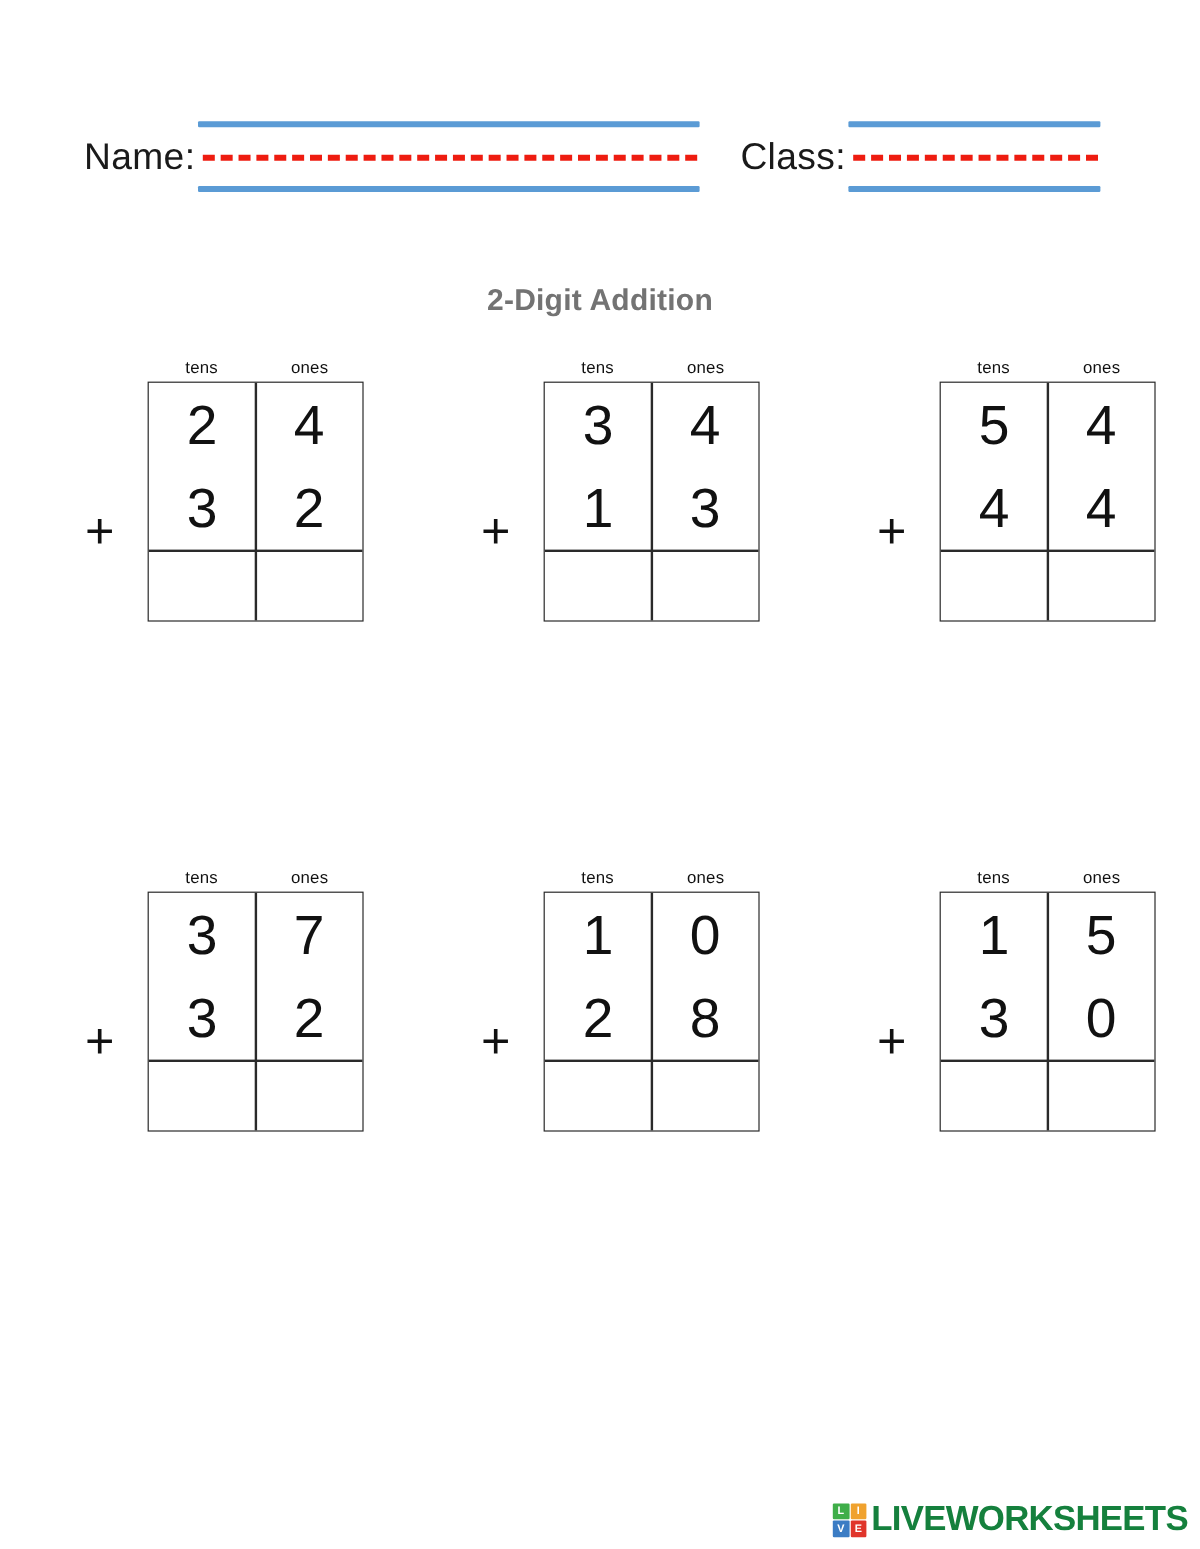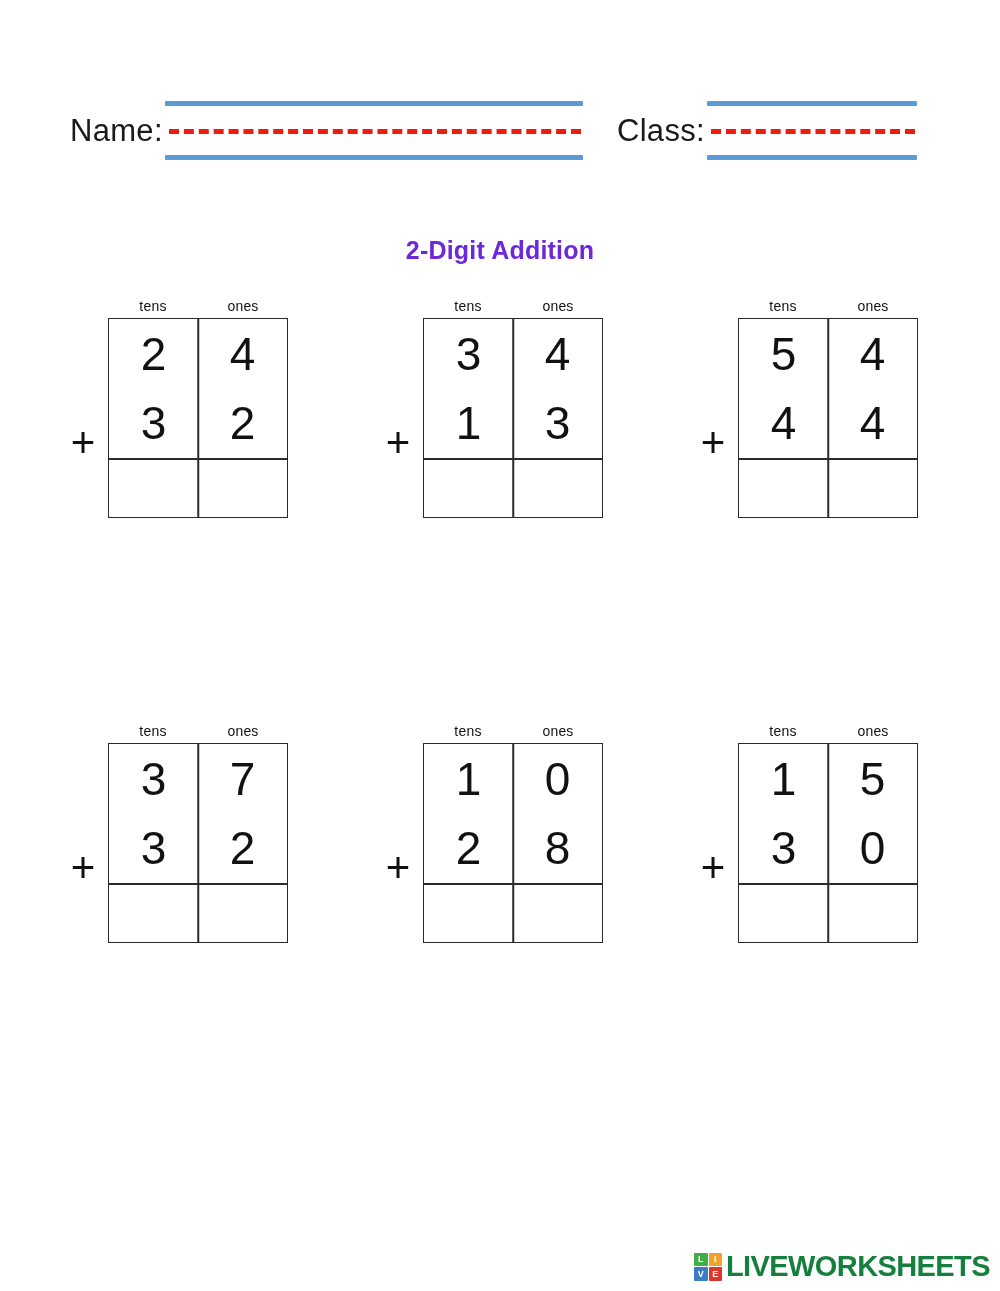--- a/index.html
+++ b/index.html
@@ -72,21 +72,21 @@
   
   .worksheet-title {
     position: absolute;
     left: 0;
     top: 236px;
     width: 1000px;
     text-align: center;
     font-size: 25px;
     font-weight: bold;
     letter-spacing: 0.2px;
-    color: #6d28d9;
+    color: #737373;
     font-family: "Liberation Sans", sans-serif;
   }
 
   
   .problems {
     position: absolute;
     left: 0;
     top: 318px;
     width: 1000px;
     height: 700px;
@@ -116,21 +116,21 @@
     font-weight: 400;
     color: #111111;
     width: 34px;
     text-align: center;
     margin-top: 104px;
     font-family: "Liberation Sans", sans-serif;
   }
 
   .grid-wrap {
     position: relative;
-    margin-left: 8px;
+    margin-left: 23px;
   }
 
   .col-headings {
     position: absolute;
     left: 0;
     top: -20px;
     width: 100%;
     display: flex;
     pointer-events: none;
   }

